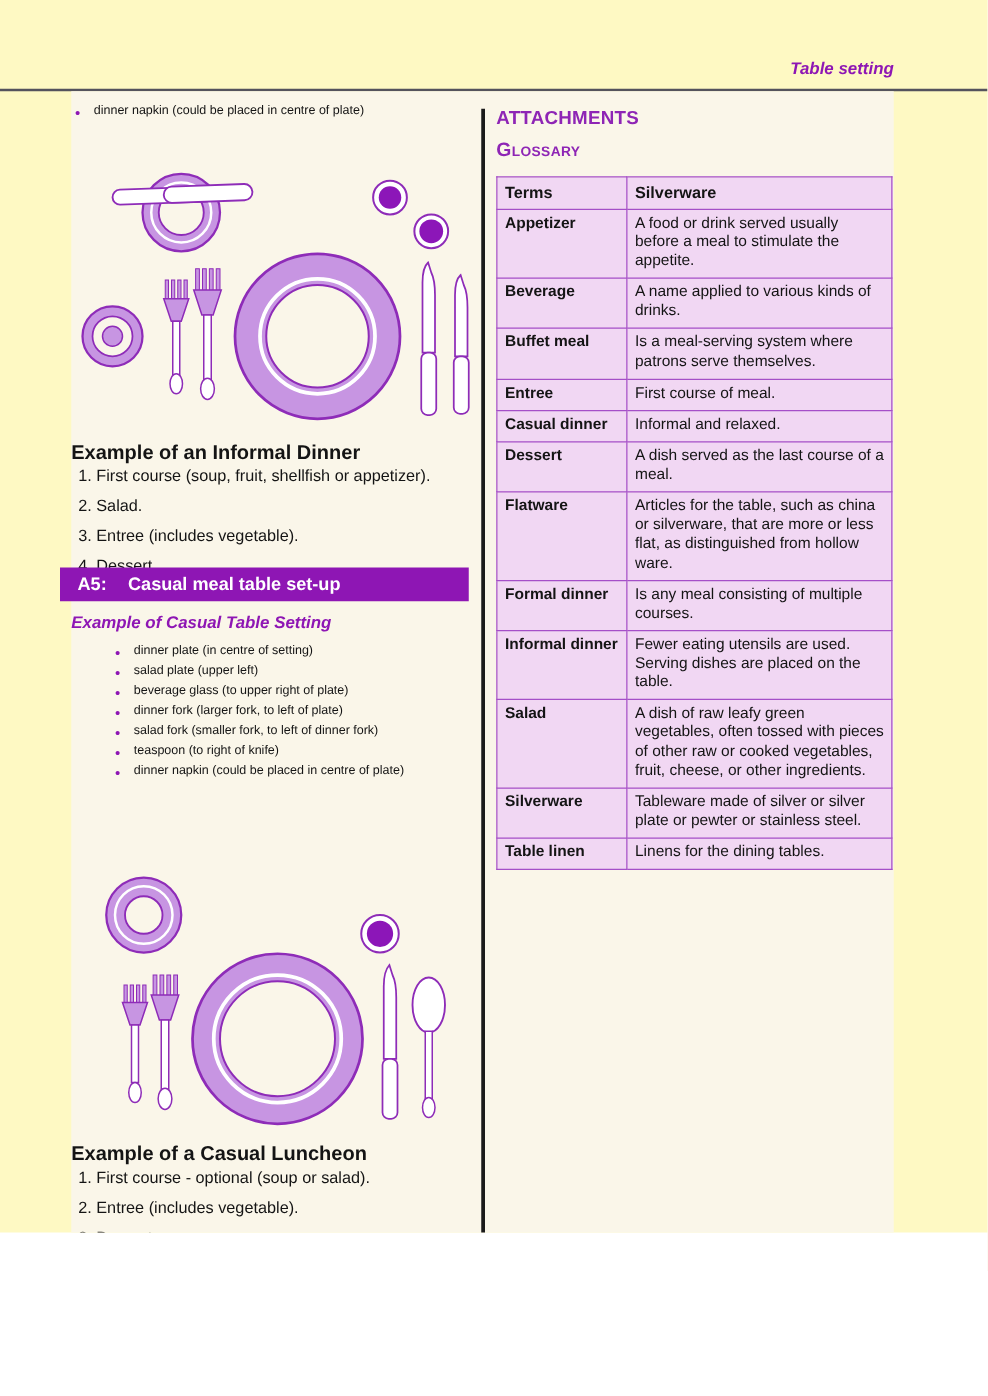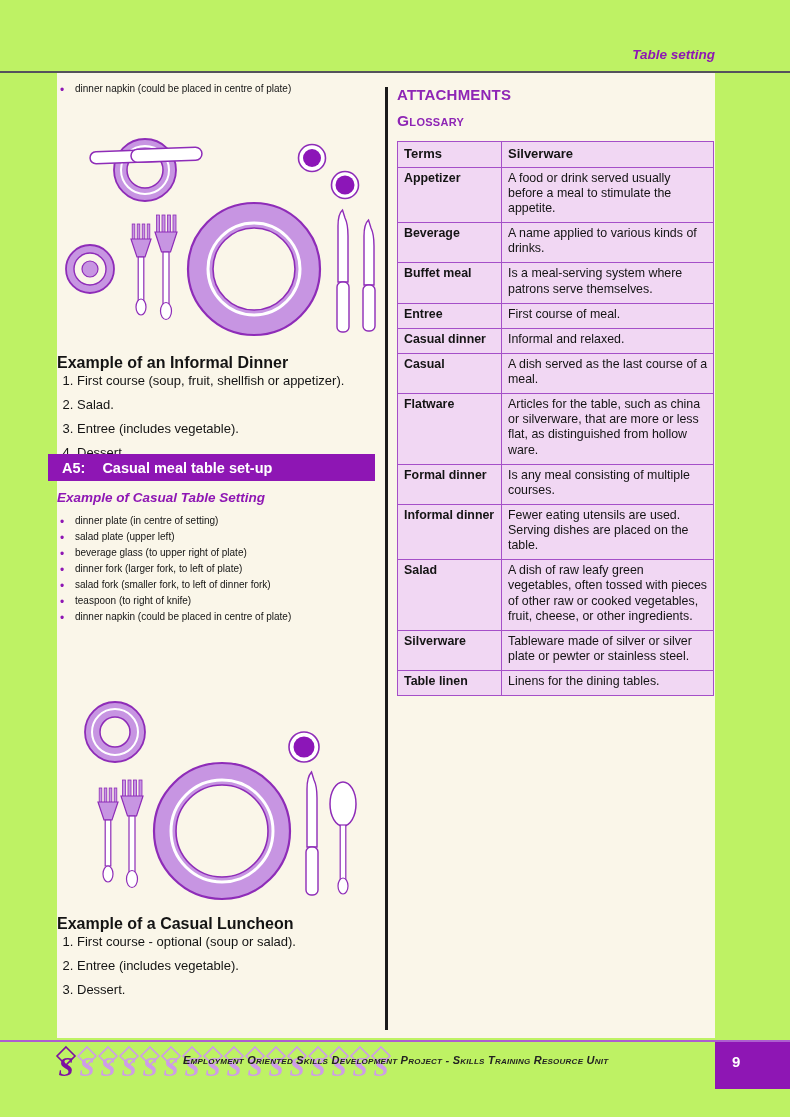--- a/index.html
+++ b/index.html
@@ -1,17 +1,17 @@
 <!DOCTYPE html>
 <html><head>
 <meta charset="utf-8">
 <style>
   * { box-sizing: border-box; margin: 0; padding: 0; }
   body { background:#ffffff; font-family:"Liberation Sans", sans-serif; color:#141414; }
-  .page { position:relative; width:790px; height:1117px; background:#bef264; overflow:hidden; }
+  .page { position:relative; width:790px; height:986px; background:#fef9c3; overflow:hidden; }
 
   
   .page-title { position:absolute; top:47px; right:75px; font-size:13.5px; font-weight:bold; font-style:italic; color:#8E16B4; }
   .top-rule { position:absolute; left:0; top:71px; width:790px; height:2px; background:#54535c; }
 
   
   .content-bg { position:absolute; left:57px; top:73px; width:658px; height:965px; background:#FAF6E9; }
   .col-divider { position:absolute; left:385px; top:87px; width:2.5px; height:943px; background:#1a1a1a; }
 
   
@@ -124,21 +124,21 @@
       <li>Entree (includes vegetable).</li>
       <li>Dessert.</li>
     </ol>
 
   <div class="banner">
     <span class="code">A5:</span>
     <span class="title">Casual meal table set-up</span>
   </div>
 
   <div class="h-purple-italic abs" style="left:57px; top:490px;">Example of Casual Table Setting</div>
-  <ul class="bullets abs" style="left:57px; top:514px;">
+  <ul class="bullets abs" style="left:57px; top:514px;padding-left:32px;">
       <li>dinner plate (in centre of setting)</li>
       <li>salad plate (upper left)</li>
       <li>beverage glass (to upper right of plate)</li>
       <li>dinner fork (larger fork, to left of plate)</li>
       <li>salad fork (smaller fork, to left of dinner fork)</li>
       <li>teaspoon (to right of knife)</li>
       <li>dinner napkin (could be placed in centre of plate)</li>
     </ul>
 
   <div class="abs" style="left:57px; top:690px;">
@@ -218,21 +218,21 @@
         </tr>
         <tr>
           <td class="term">Entree</td>
           <td class="def">First course of meal.</td>
         </tr>
         <tr>
           <td class="term">Casual dinner</td>
           <td class="def">Informal and relaxed.</td>
         </tr>
         <tr>
-          <td class="term">Casual</td>
+          <td class="term">Dessert</td>
           <td class="def">A dish served as the last course of a meal.</td>
         </tr>
         <tr>
           <td class="term">Flatware</td>
           <td class="def">Articles for the table, such as china or silverware, that are more or less flat, as distinguished from hollow ware.</td>
         </tr>
         <tr>
           <td class="term">Formal dinner</td>
           <td class="def">Is any meal consisting of multiple courses.</td>
         </tr>

